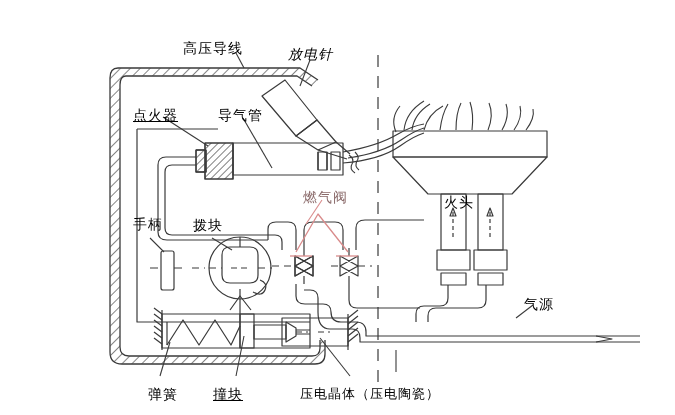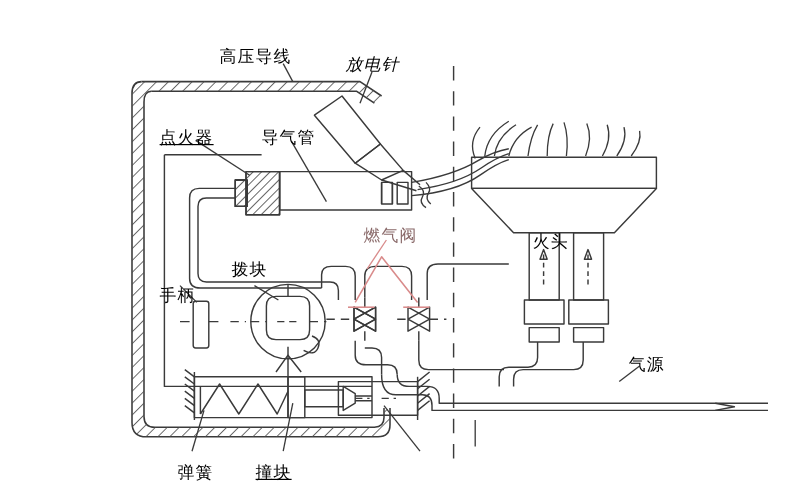--- a/index.html
+++ b/index.html
@@ -224,26 +224,27 @@
   <div class="lbl" style="left:183px;top:41px;">高压导线</div>
 
   <div class="lbl" style="left:288px;top:47px;font-style:italic;">放电针</div>
 
   <div class="lbl" style="left:133px;top:108px;text-decoration:underline;">点火器</div>
 
   <div class="lbl" style="left:218px;top:108px;">导气管</div>
 
   <div class="lbl" style="left:303px;top:190px;color:#8a6a6a;">燃气阀</div>
 
-  <div class="lbl" style="left:133px;top:240px;">手柄</div>
+  <div class="lbl" style="left:133px;top:218px;font-family:Liberation Serif, serif;">手柄</div>
 
   <div class="lbl" style="left:193px;top:218px;">拨块</div>
 
   <div class="lbl" style="left:444px;top:158px;margin-top:37px;">火头</div>
 
   <div class="lbl" style="left:524px;top:297px;">气源</div>
 
   <div class="lbl" style="left:148px;top:387px;">弹簧</div>
 
   <div class="lbl" style="left:213px;top:387px;text-decoration:underline;">撞块</div>
 
+  <div class="lbl sm" style="left:300px;top:387px;">压电晶体（压电陶瓷）</div>
 
 </div>
 
 </body></html>

